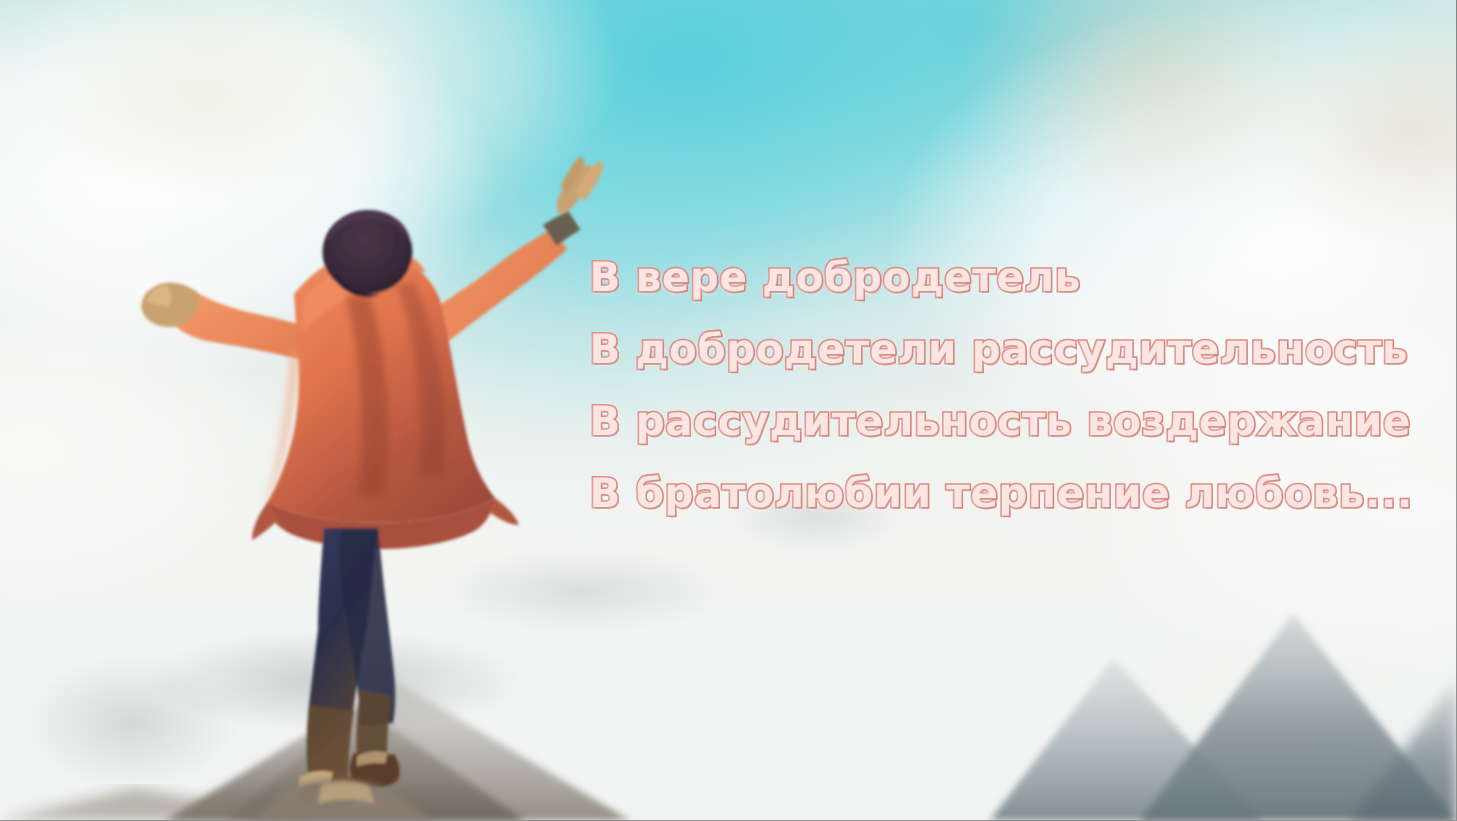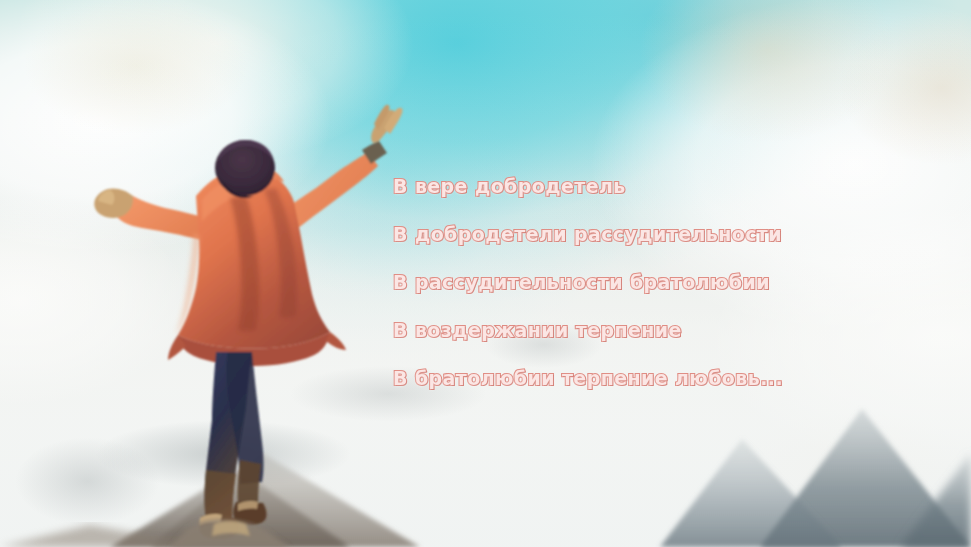--- a/index.html
+++ b/index.html
@@ -74,21 +74,21 @@
   
   #verse {
     position: absolute;
     left: 393px;
     top: 162px;
     width: 560px;
   }
   .verse-line {
     font-family: "DejaVu Sans", sans-serif;
     font-weight: 700;
-    font-size: 19px;
+    font-size: 27px;
     line-height: 48px;
     letter-spacing: 0.4px;
     white-space: nowrap;
     color: #fbe6e4;
     -webkit-text-stroke: 2.1px #e08a80;
     paint-order: stroke fill;
     text-shadow:
       0 0 1px rgba(214,116,106,0.85),
       1px 1px 0 rgba(186,92,84,0.35),
       0 1px 3px rgba(255,255,255,0.55);
@@ -264,19 +264,18 @@
       <path d="M238,504 C244,501 252,500 258,502 L257,509 C250,508 243,509 238,511 Z" fill="#cdb084" opacity="0.75"></path>
 
       <path d="M186,530 C196,522 212,518 230,520 C250,522 266,528 276,538
                L290,547 L170,547 Z" fill="#8a7f72" opacity="0.9" filter="url(#fsoft2)"></path>
       <path d="M214,524 C224,520 236,520 246,524 L250,536 C238,532 224,532 212,536 Z" fill="#c3a97e" opacity="0.8" filter="url(#fsoft)"></path>
     </g>
   </svg>
 
   <div id="verse">
     <div class="verse-line">В вере добродетель</div>
-    <div class="verse-line">В добродетели  рассудительности</div>
-    <div class="verse-line">В рассудительности  братолюбии</div>
-    <div class="verse-line">В воздержании  терпение</div>
+    <div class="verse-line">В добродетели  рассудительность</div>
+    <div class="verse-line">В рассудительность  воздержание</div>
     <div class="verse-line">В братолюбии  терпение  любовь...</div>
   </div>
 
 </div>
 
 </body></html>

